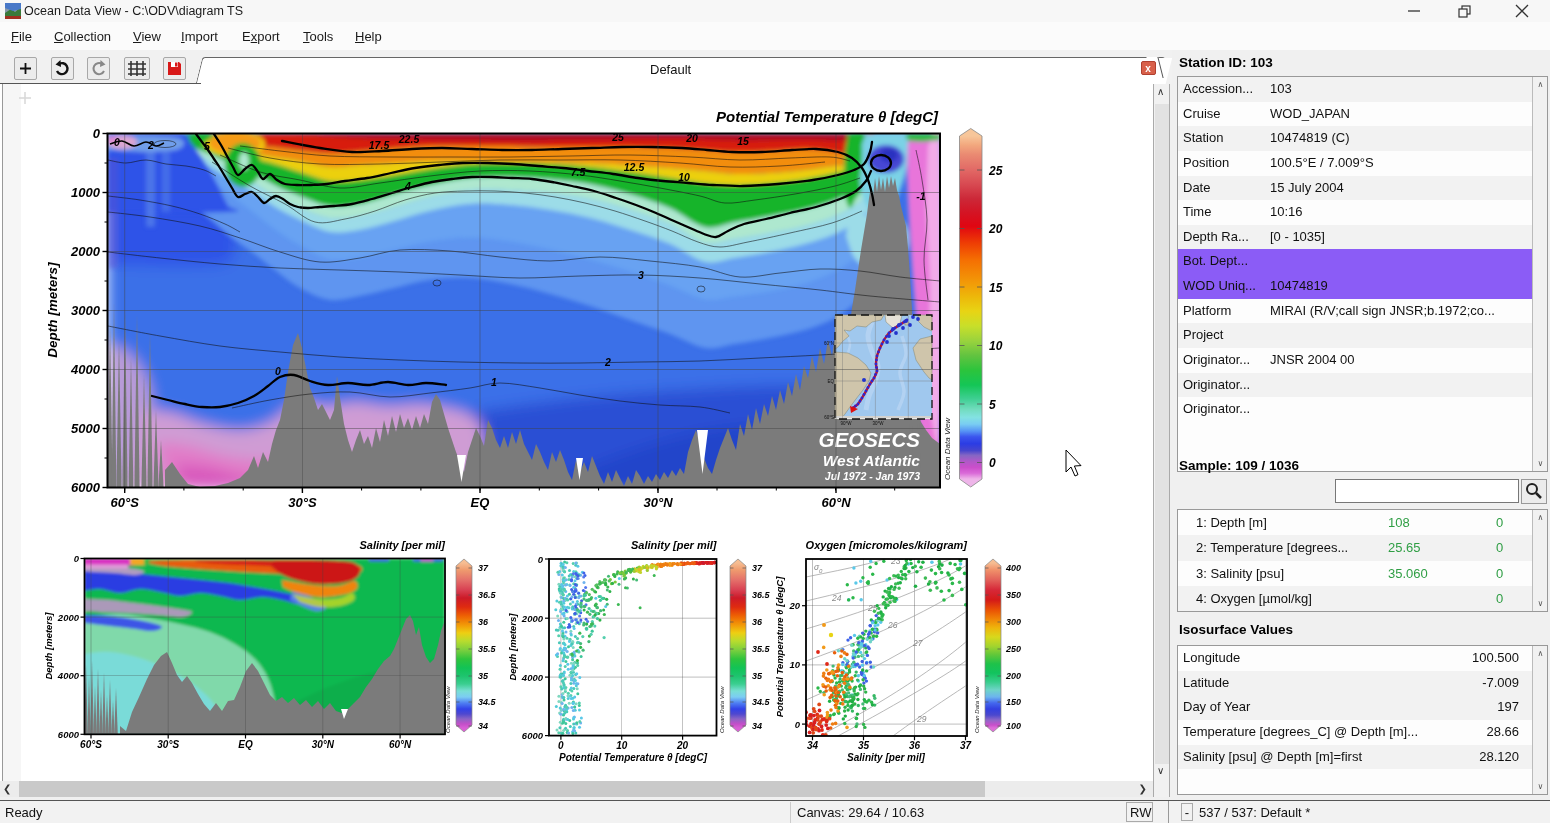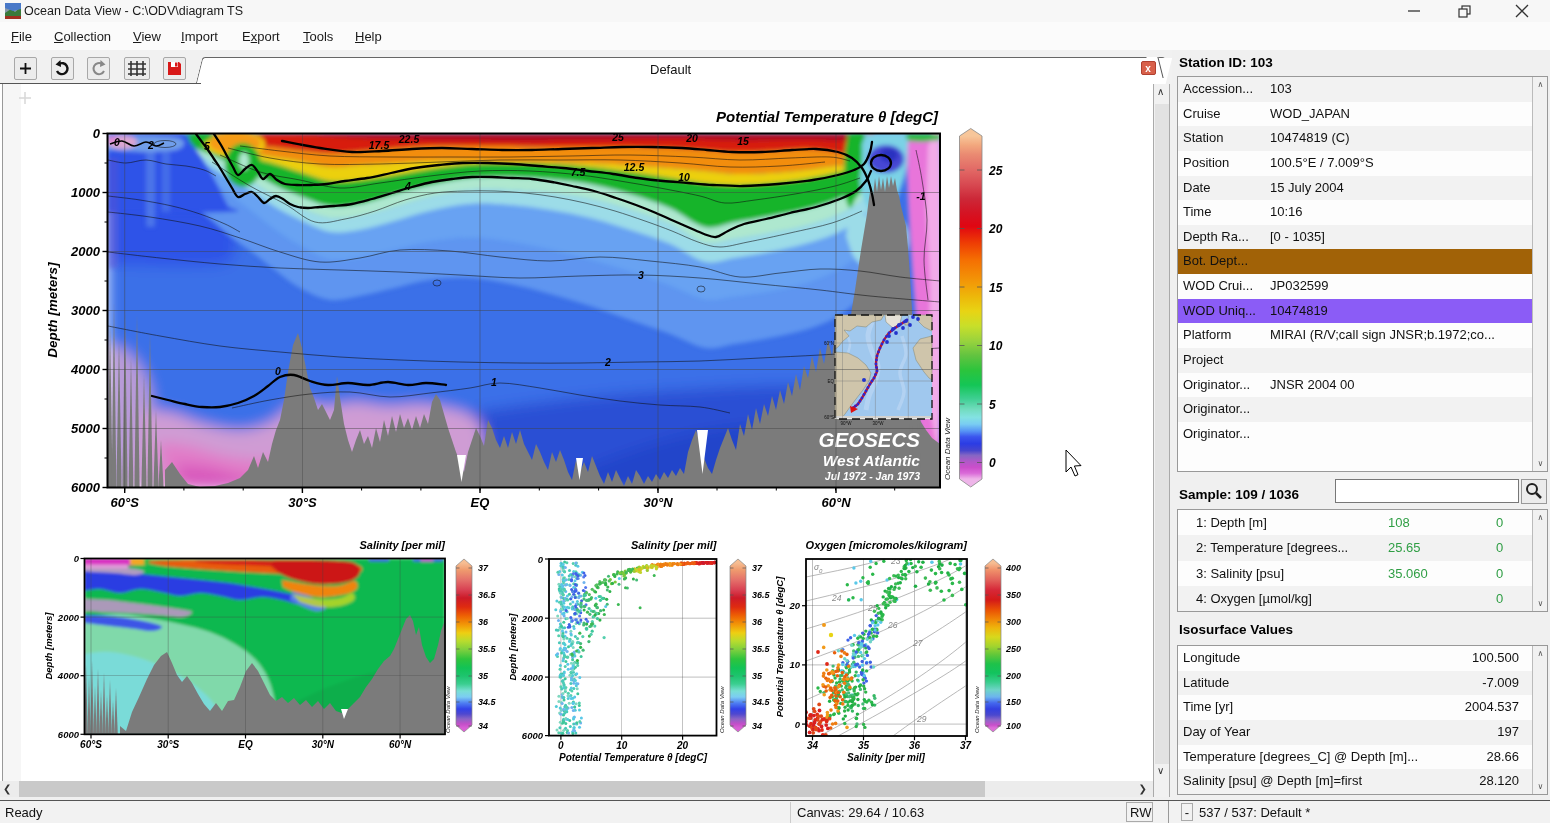--- a/index.html
+++ b/index.html
@@ -2012,27 +2012,23 @@
         <span class="mv">15 July 2004</span>
       </div>
       <div class="mrow" style="background:#fdfdfd">
         <span class="mk">Time</span>
         <span class="mv">10:16</span>
       </div>
       <div class="mrow" style="background:#f2f2f2">
         <span class="mk">Depth Ra...</span>
         <span class="mv">[0 - 1035]</span>
       </div>
-      <div class="mrow" style="background:#a16207">
+      <div class="mrow" style="background:#8b5cf6">
         <span class="mk">Bot. Dept...</span>
         <span class="mv"></span>
-      </div>
-      <div class="mrow" style="background:#fdfdfd">
-        <span class="mk">WOD Crui...</span>
-        <span class="mv">JP032599</span>
       </div>
       <div class="mrow" style="background:#8b5cf6">
         <span class="mk">WOD Uniq...</span>
         <span class="mv">10474819</span>
       </div>
       <div class="mrow" style="background:#fdfdfd">
         <span class="mk">Platform</span>
         <span class="mv">MIRAI (R/V;call sign JNSR;b.1972;co...</span>
       </div>
       <div class="mrow" style="background:#f2f2f2">
@@ -2049,21 +2045,21 @@
       </div>
       <div class="mrow" style="background:#fdfdfd">
         <span class="mk">Originator...</span>
         <span class="mv"></span>
       </div>
     <div class="vsb" style="right:0;top:0;height:394px">
         <div class="arr" style="top:1px">∧</div>
         <div class="arr" style="bottom:1px">∨</div>
       </div>
   </div>
-  <div class="ph" style="top:437px">Sample: 109 /  1036</div>
+  <div class="ph" style="top:408px">Sample: 109 /  1036</div>
   <input style="position: absolute; left: 163px; top: 429px; width: 184px; height: 24px; border: 1px solid rgb(119, 119, 119); background: rgb(255, 255, 255);">
   <div style="position:absolute;left:349px;top:429px;width:26px;height:25px;background:#ececec;border:1px solid #999">
     <svg width="24" height="23">
         <circle cx="10" cy="9" r="5" fill="none" stroke="#222" stroke-width="2"></circle>
         <path d="M14,13 L19,18" stroke="#222" stroke-width="2.5"></path>
       </svg>
   </div>
   <div class="box" style="left:5px;top:459px;width:371px;height:103px;overflow:hidden">
       <div class="srow" style="background:#fdfdfd">
         <span class="sk">1: Depth [m]</span>
@@ -2092,24 +2088,20 @@
   </div>
   <div class="ph" style="top:572px">Isosurface Values</div>
   <div class="box" style="left:5px;top:595px;width:371px;height:150px;overflow:hidden">
       <div class="irow" style="background:#fdfdfd">
         <span class="ik">Longitude</span>
         <span class="iv">100.500</span>
       </div>
       <div class="irow" style="background:#f2f2f2">
         <span class="ik">Latitude</span>
         <span class="iv">-7.009</span>
-      </div>
-      <div class="irow" style="background:#fdfdfd">
-        <span class="ik">Time [yr]</span>
-        <span class="iv">2004.537</span>
       </div>
       <div class="irow" style="background:#f2f2f2">
         <span class="ik">Day of Year</span>
         <span class="iv">197</span>
       </div>
       <div class="irow" style="background:#fdfdfd">
         <span class="ik">Temperature [degrees_C] @ Depth [m]...</span>
         <span class="iv">28.66</span>
       </div>
       <div class="irow" style="background:#f2f2f2">

